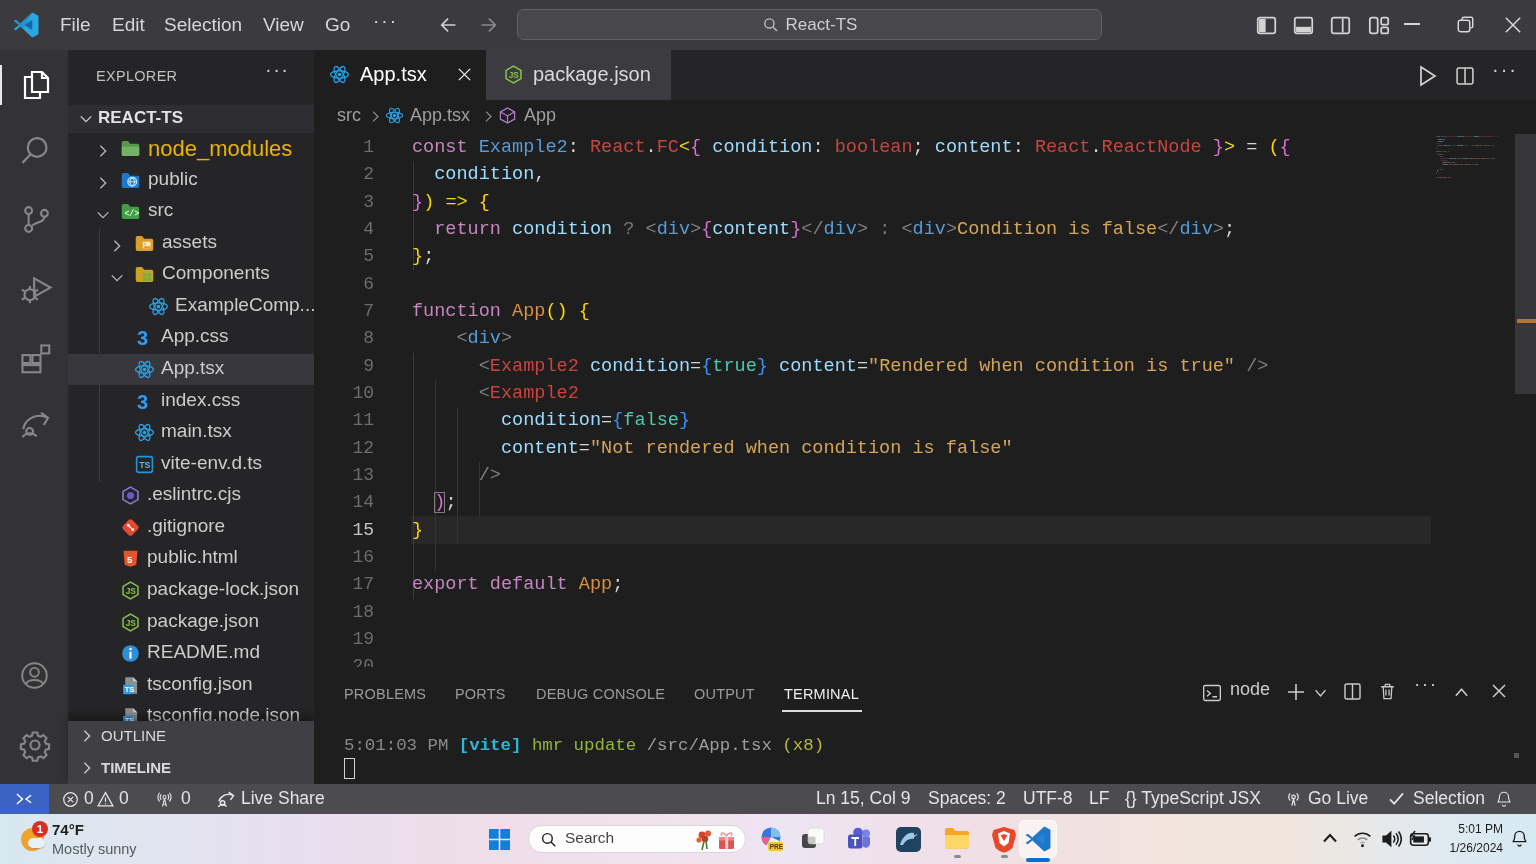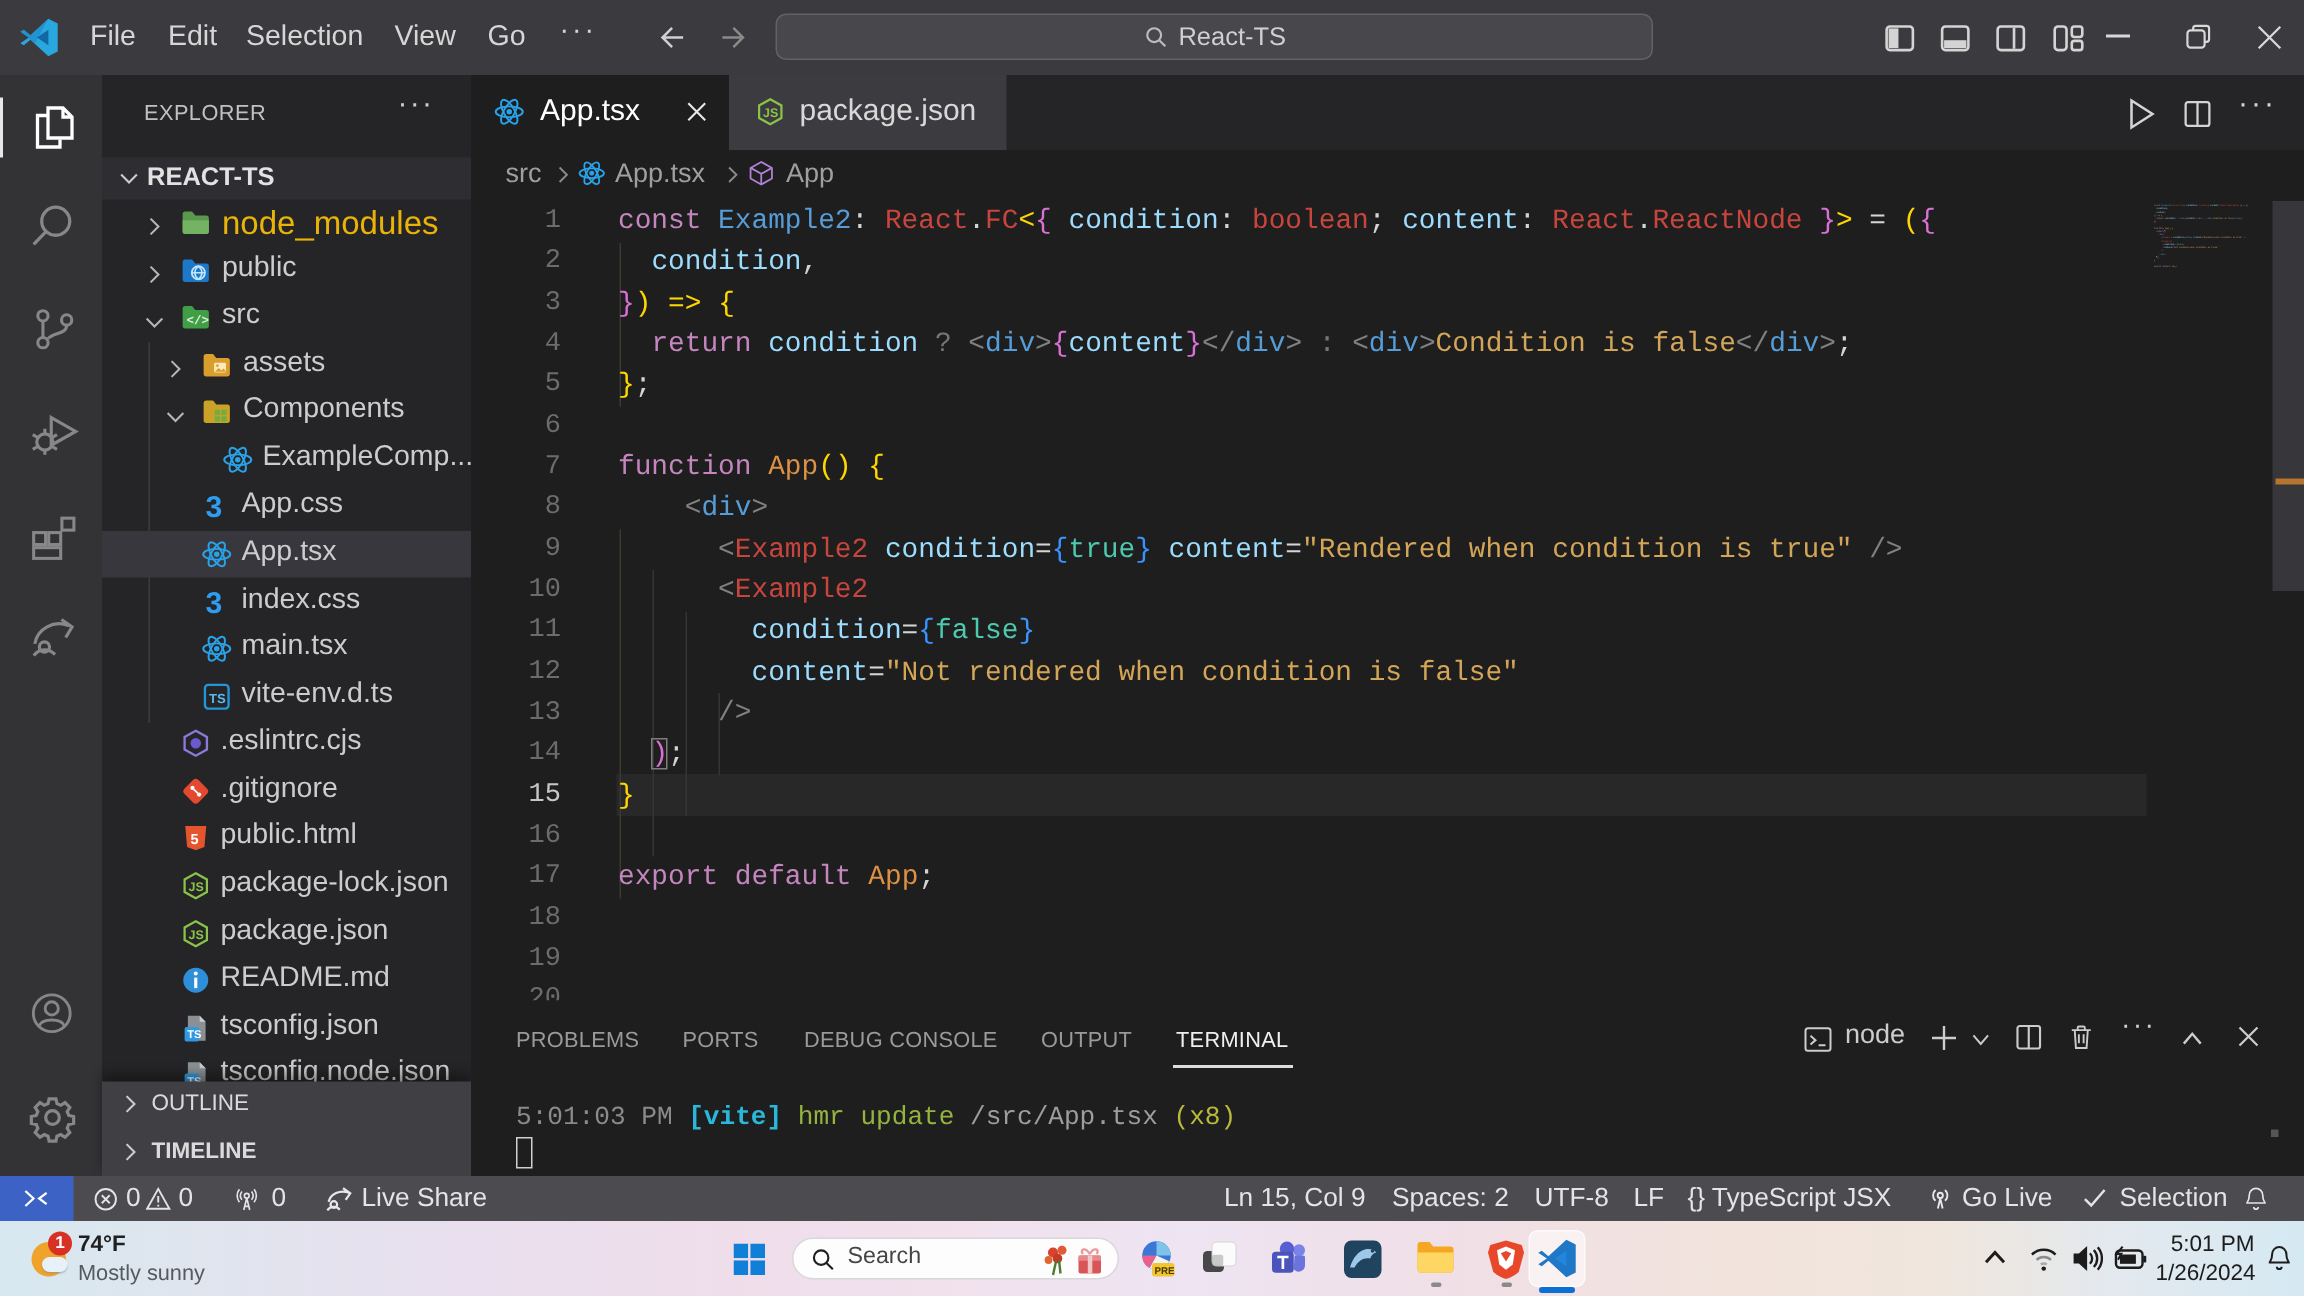--- a/index.html
+++ b/index.html
@@ -642,19 +642,19 @@
     <svg class="abs" style="left:1381px;top:15px" width="21" height="20" viewBox="0 0 24 22" fill="none" stroke="#1c1c1c" stroke-width="1.8">
         <path d="M2.5 8 H6 L11 3.5 V18.5 L6 14 H2.5 Z" fill="#1c1c1c"></path>
         <path d="M14 7 a5.5 5.5 0 0 1 0 8 M17 4.5 a9.5 9.5 0 0 1 0 13 M20 2.5 a13 13 0 0 1 0 17"></path>
       </svg>
     <svg class="abs" style="left:1408px;top:16px" width="23" height="18" viewBox="0 0 26 20">
         <rect x="3" y="4" width="20" height="13" rx="3" fill="none" stroke="#1c1c1c" stroke-width="1.8"></rect>
         <rect x="23.5" y="8" width="2.5" height="5" rx="1" fill="#1c1c1c"></rect>
         <rect x="6" y="7" width="12" height="7" fill="#1c1c1c"></rect>
         <path d="M8 1 L3.5 6.5 H7 L4.5 11" fill="none" stroke="#1c1c1c" stroke-width="1.6"></path>
       </svg>
-    <div class="abs" style="left:1437px;top:6px;width:66px;font-size:15px;color:#1c1c1c;text-align:right;line-height:19px">5:01 PM<br>1/26/2024</div>
+    <div class="abs" style="left:1437px;top:6px;width:66px;font-size:12px;color:#1c1c1c;text-align:right;line-height:19px">5:01 PM<br>1/26/2024</div>
     <svg class="abs" style="left:1510px;top:15px" width="19" height="19" viewBox="0 0 24 24" fill="none" stroke="#1c1c1c" stroke-width="1.7">
         <path d="M12 3 a6 6 0 0 1 6 6 c0 5 2 6 2 7 H4 c0-1 2-2 2-7 a6 6 0 0 1 6-6Z"></path>
         <path d="M10 19.5 a2 2 0 0 0 4 0"></path>
       </svg>
   </div>
 </div>
 
 </body></html>

